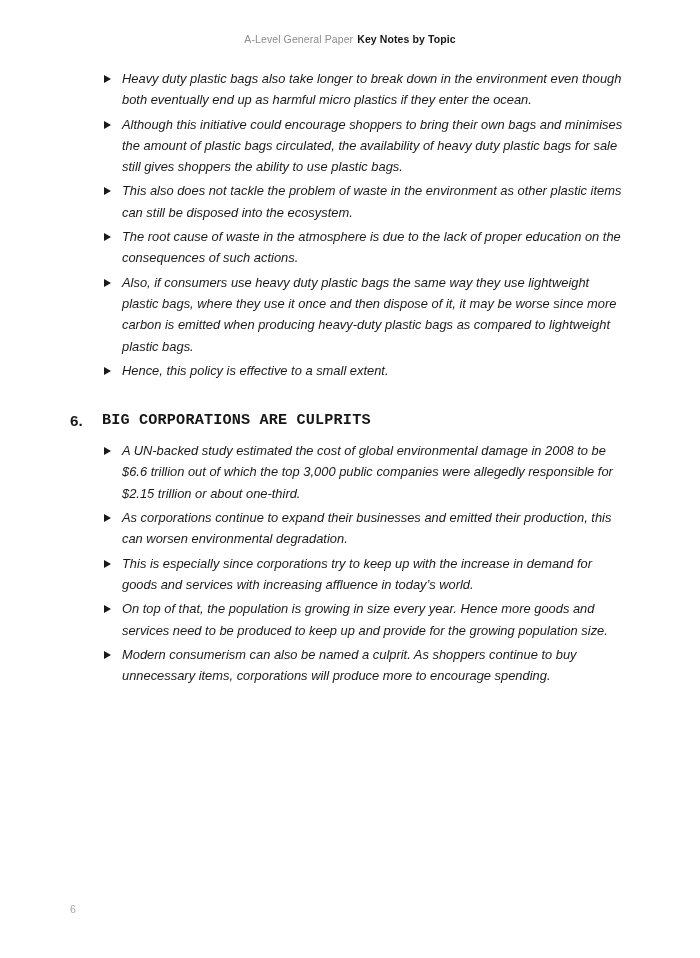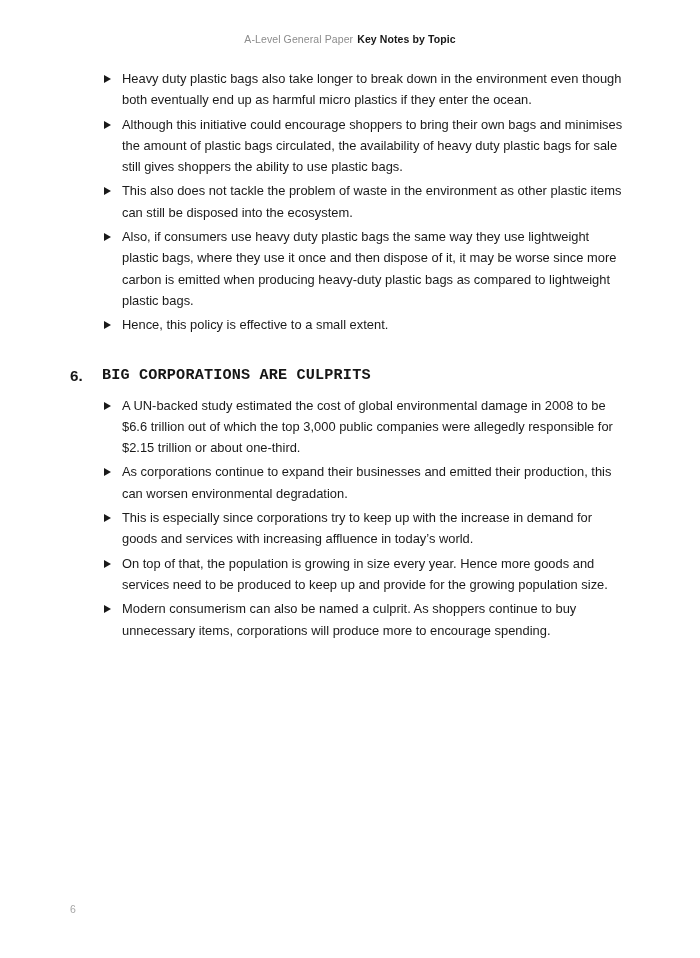--- a/index.html
+++ b/index.html
@@ -51,20 +51,21 @@
     left: 70px;
     top: 68px;
     width: 558px;
   }
 
   
   ul.bullets {
     list-style: none;
     margin: 0;
     padding: 0;
+    font-style: italic;
   }
   ul.bullets > li {
     position: relative;
     padding-left: 35px;
     margin: 0 0 3px 0;
     font-size: 12.9px;
     line-height: 21.3px;
     color: #1a1a1a;
     text-align: left;
   }
@@ -154,20 +155,28 @@
               </svg>
             </span>
             <span class="bullet-text">This also does not tackle the problem of waste in the environment as other plastic items can still be disposed into the ecosystem.</span>
           </li>
           <li>
             <span class="bullet-marker">
               <svg width="7" height="8" viewBox="0 0 7 8">
                 <polygon points="0,0 7,4 0,8" fill="#1a1a1a"></polygon>
               </svg>
             </span>
+            <span class="bullet-text">The root cause of waste in the atmosphere is due to the lack of proper education on the consequences of such actions.</span>
+          </li>
+          <li>
+            <span class="bullet-marker">
+              <svg width="7" height="8" viewBox="0 0 7 8">
+                <polygon points="0,0 7,4 0,8" fill="#1a1a1a"></polygon>
+              </svg>
+            </span>
             <span class="bullet-text">Also, if consumers use heavy duty plastic bags the same way they use lightweight plastic bags, where they use it once and then dispose of it, it may be worse since more carbon is emitted when producing heavy-duty plastic bags as compared to lightweight plastic bags.</span>
           </li>
           <li>
             <span class="bullet-marker">
               <svg width="7" height="8" viewBox="0 0 7 8">
                 <polygon points="0,0 7,4 0,8" fill="#1a1a1a"></polygon>
               </svg>
             </span>
             <span class="bullet-text">Hence, this policy is effective to a small extent.</span>
           </li>

